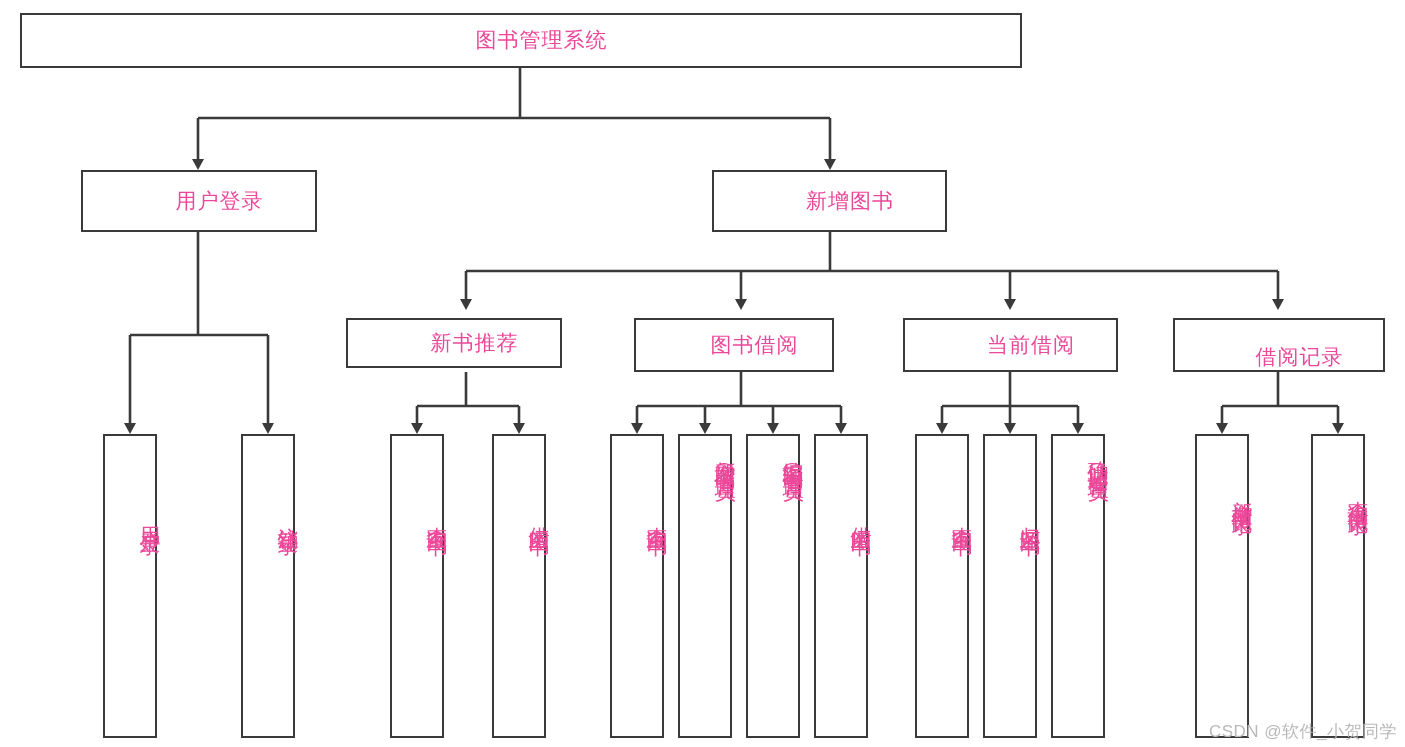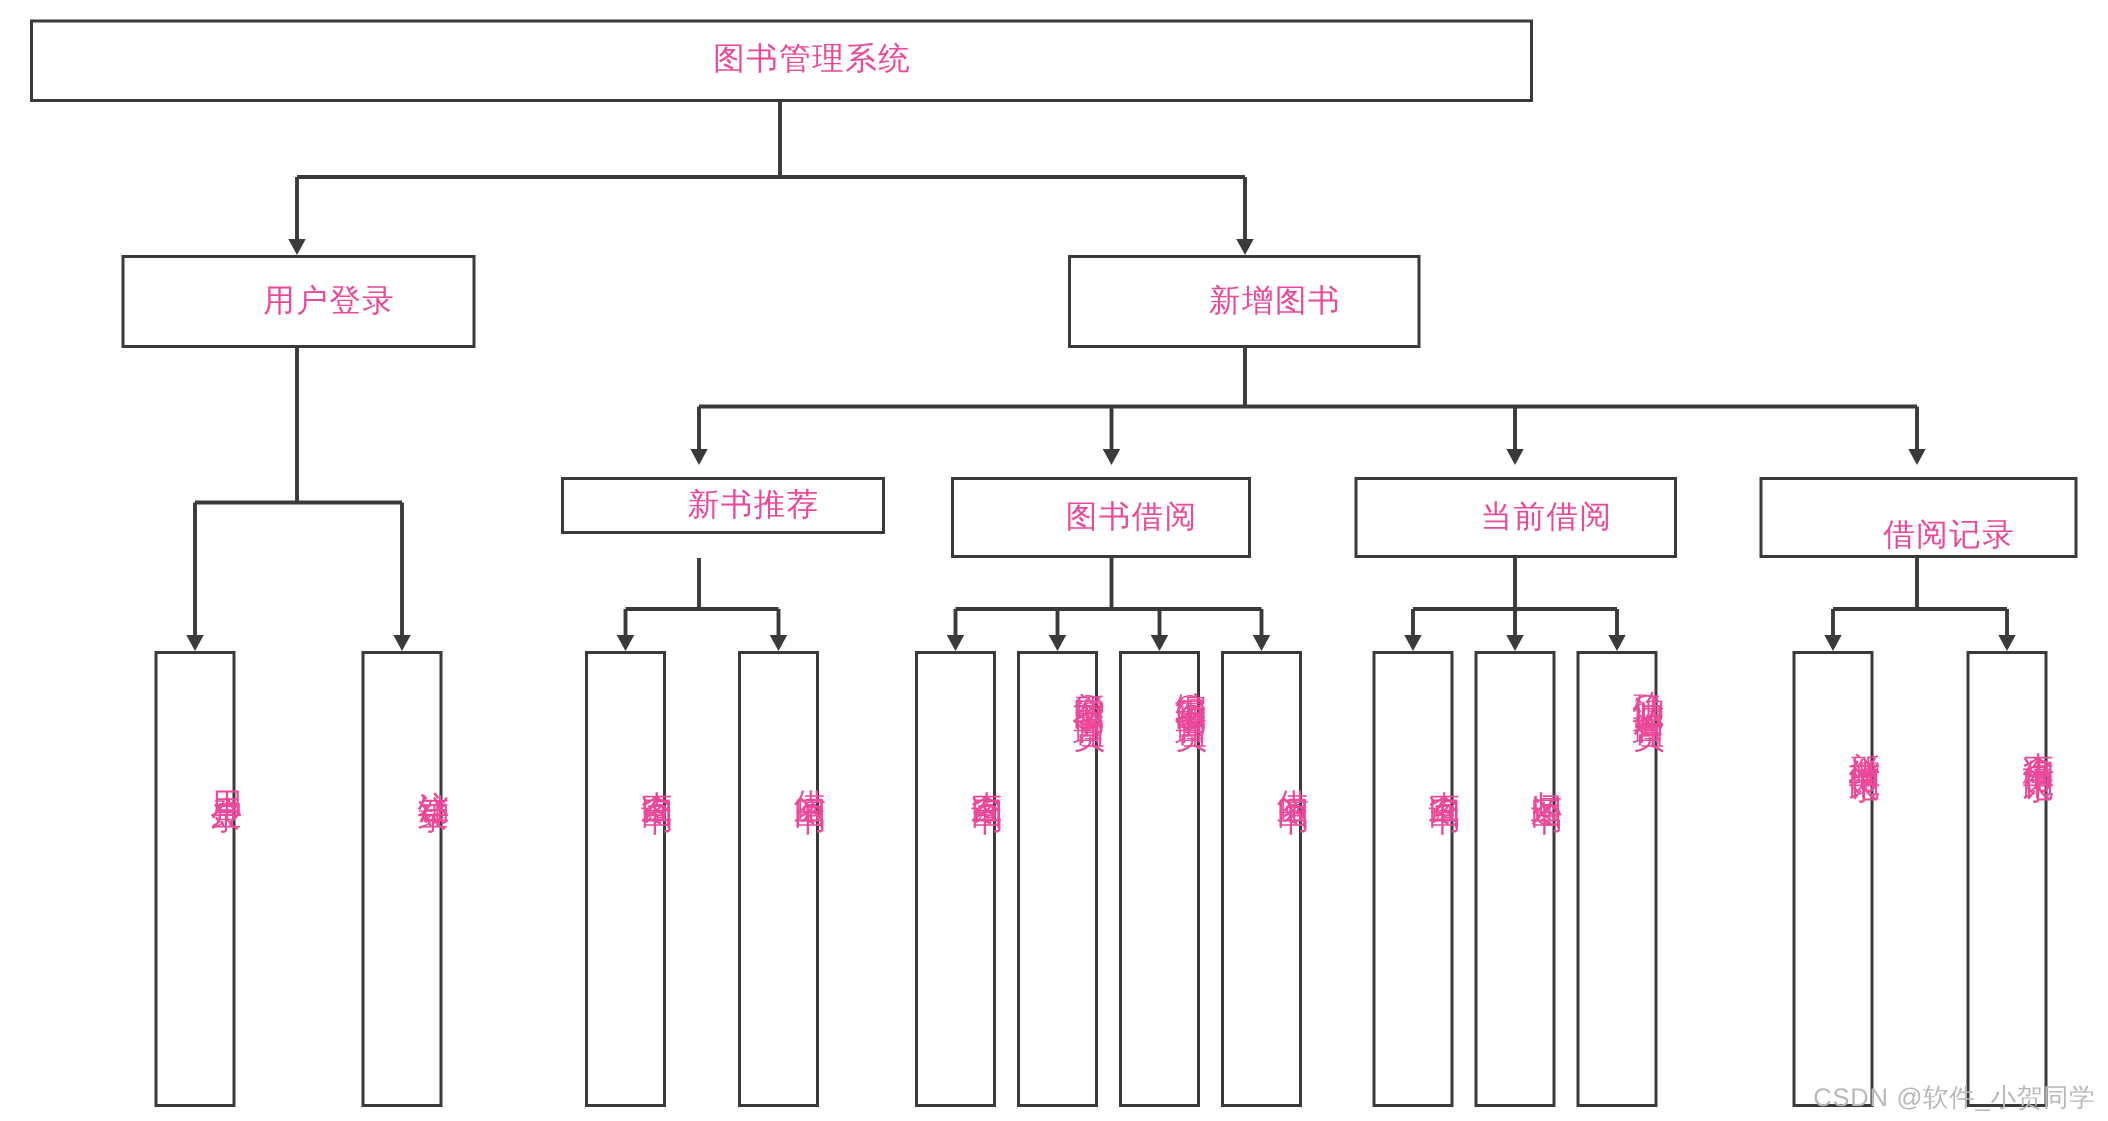--- a/index.html
+++ b/index.html
@@ -126,21 +126,21 @@
     <span class="node-label">图书管理系统</span>
   </div>
 
   <div class="node-box" style="left:81px;top:170px;width:236px;height:62px;">
     <span class="node-label">用户登录</span>
   </div>
   <div class="node-box" style="left:712px;top:170px;width:235px;height:62px;">
     <span class="node-label">新增图书</span>
   </div>
 
-  <div class="node-box" style="left:374px;top:318px;width:216px;height:38px;">
+  <div class="node-box" style="left:346px;top:318px;width:216px;height:50px;">
     <span class="node-label">新书推荐</span>
   </div>
   <div class="node-box" style="left:634px;top:318px;width:200px;height:54px;">
     <span class="node-label">图书借阅</span>
   </div>
   <div class="node-box" style="left:903px;top:318px;width:215px;height:54px;">
     <span class="node-label">当前借阅</span>
   </div>
   <div class="node-box" style="left:1173px;top:318px;width:212px;height:54px;align-items:flex-end;">
     <span class="node-label">借阅记录</span>

